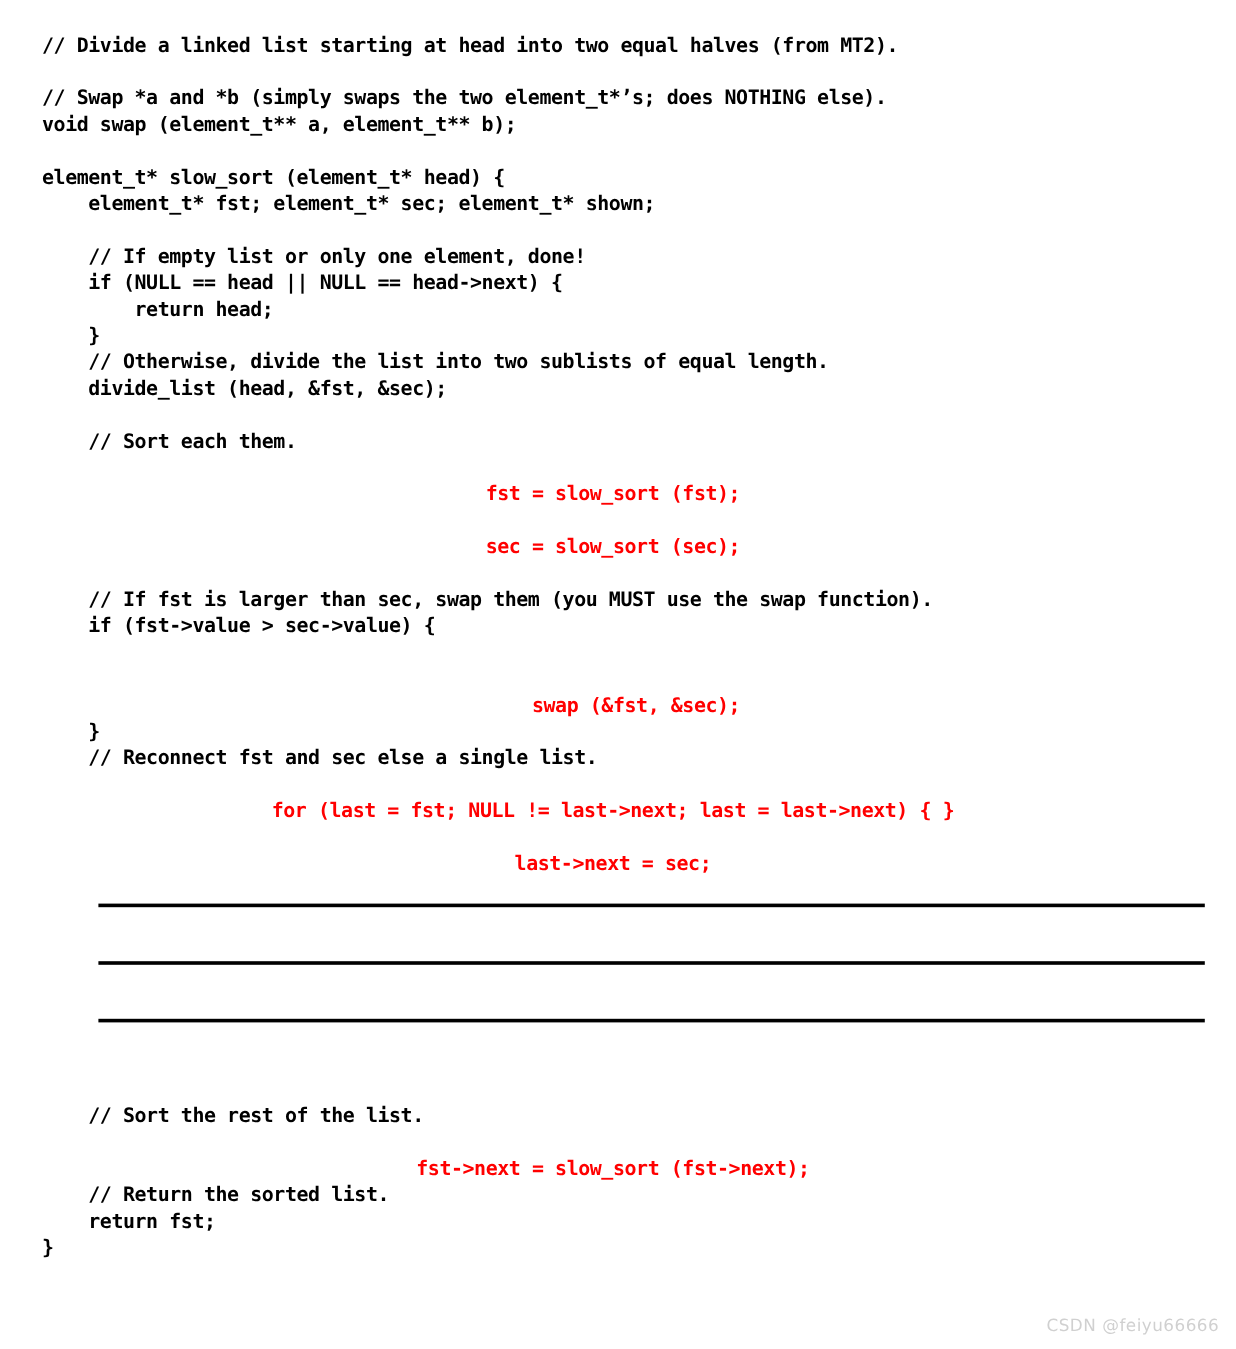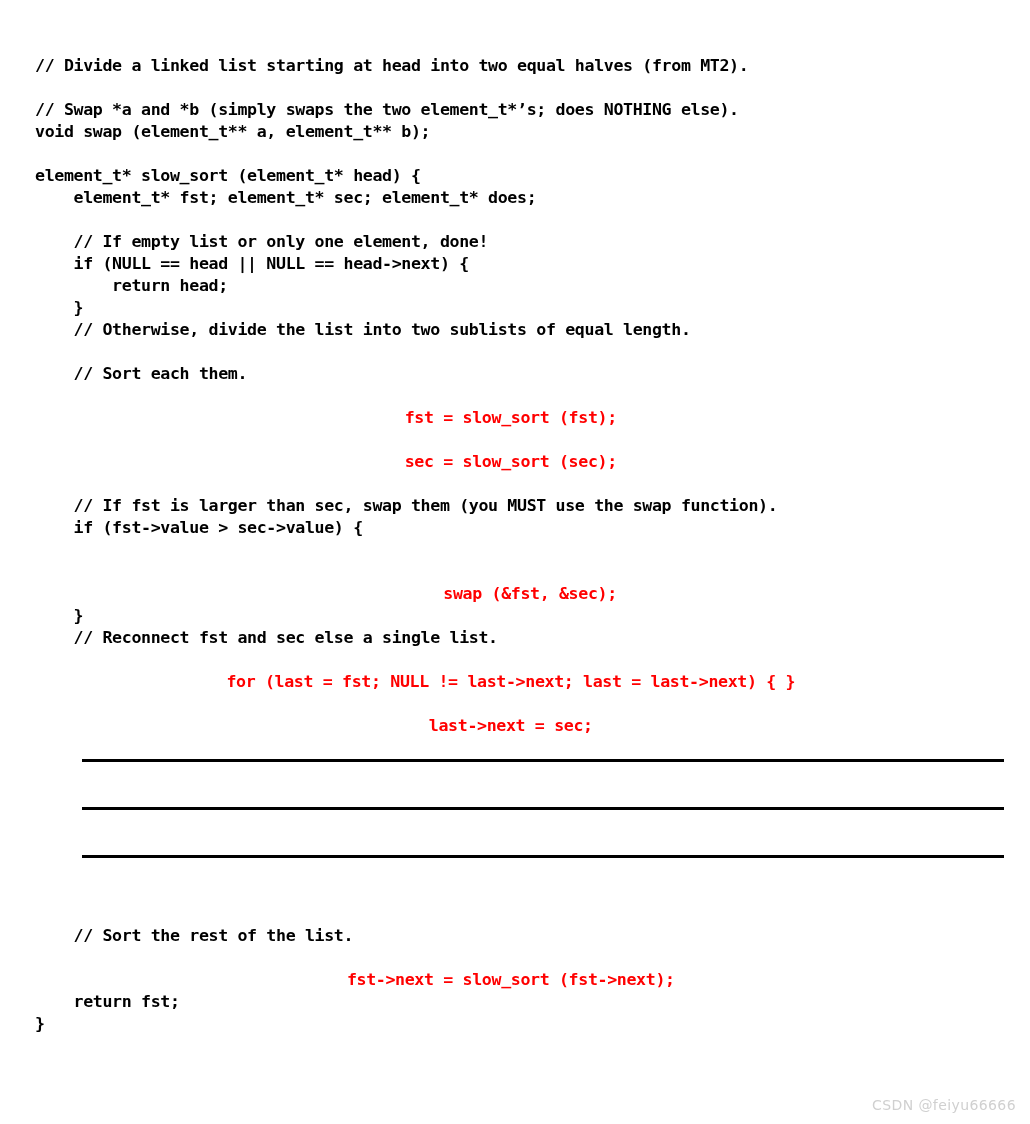--- a/index.html
+++ b/index.html
@@ -15,21 +15,20 @@
     font-family: "DejaVu Sans Mono", monospace;
   }
 
   #code-listing {
     position: absolute;
     left: 0;
     top: 0;
     width: 948px;
     padding-top: 27px;
     box-sizing: border-box;
-    margin-top: 28px;
   }
 
   .code-line {
     height: 22px;
     line-height: 22px;
     font-family: "DejaVu Sans Mono", monospace;
     font-size: 16.6px;
     font-weight: bold;
     white-space: pre;
     padding-left: 35px;
@@ -71,27 +70,28 @@
 </head>
 <body>
 
 <div id="code-listing">
     <div class="code-line">// Divide a linked list starting at head into two equal halves (from MT2).</div>
     <div class="code-line blank"></div>
     <div class="code-line">// Swap *a and *b (simply swaps the two element_t*’s; does NOTHING else).</div>
     <div class="code-line">void swap (element_t** a, element_t** b);</div>
     <div class="code-line blank"></div>
     <div class="code-line">element_t* slow_sort (element_t* head) {</div>
-    <div class="code-line">    element_t* fst; element_t* sec; element_t* does;</div>
+    <div class="code-line">    element_t* fst; element_t* sec; element_t* shown;</div>
     <div class="code-line blank"></div>
     <div class="code-line">    // If empty list or only one element, done!</div>
     <div class="code-line">    if (NULL == head || NULL == head-&gt;next) {</div>
     <div class="code-line">        return head;</div>
     <div class="code-line">    }</div>
     <div class="code-line">    // Otherwise, divide the list into two sublists of equal length.</div>
+    <div class="code-line">    divide_list (head, &amp;fst, &amp;sec);</div>
     <div class="code-line blank"></div>
     <div class="code-line">    // Sort each them.</div>
     <div class="code-line blank"></div>
     <div class="code-line red">    fst = slow_sort (fst);</div>
     <div class="code-line blank"></div>
     <div class="code-line red">    sec = slow_sort (sec);</div>
     <div class="code-line blank"></div>
     <div class="code-line">    // If fst is larger than sec, swap them (you MUST use the swap function).</div>
     <div class="code-line">    if (fst-&gt;value &gt; sec-&gt;value) {</div>
     <div class="code-line blank"></div>
@@ -110,17 +110,18 @@
     <div class="rule-row">
       <div class="rule"></div>
     </div>
     <div class="rule-row">
       <div class="rule"></div>
     </div>
     <div class="code-line blank"></div>
     <div class="code-line">    // Sort the rest of the list.</div>
     <div class="code-line blank"></div>
     <div class="code-line red">    fst-&gt;next = slow_sort (fst-&gt;next);</div>
+    <div class="code-line">    // Return the sorted list.</div>
     <div class="code-line">    return fst;</div>
     <div class="code-line">}</div>
   </div>
 
 <div id="watermark">CSDN @feiyu66666</div>
 
 </body></html>

